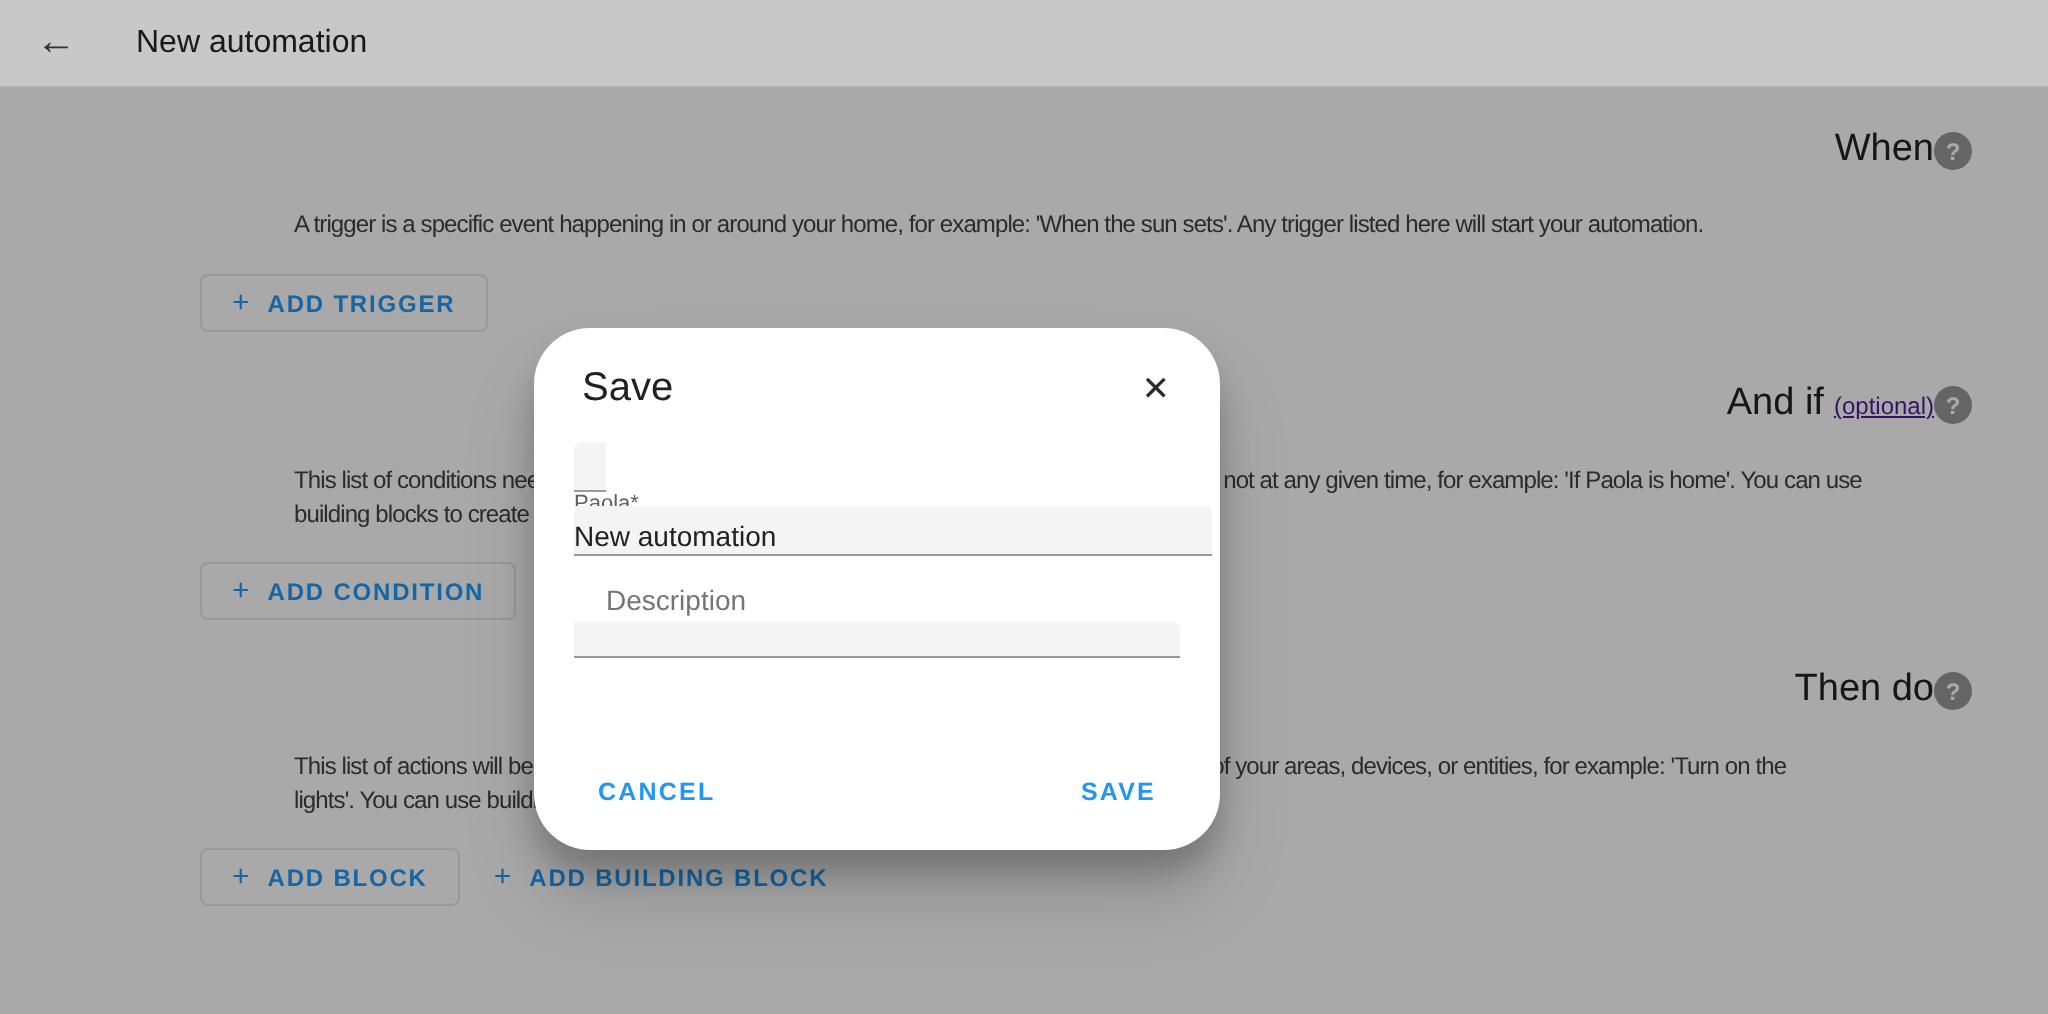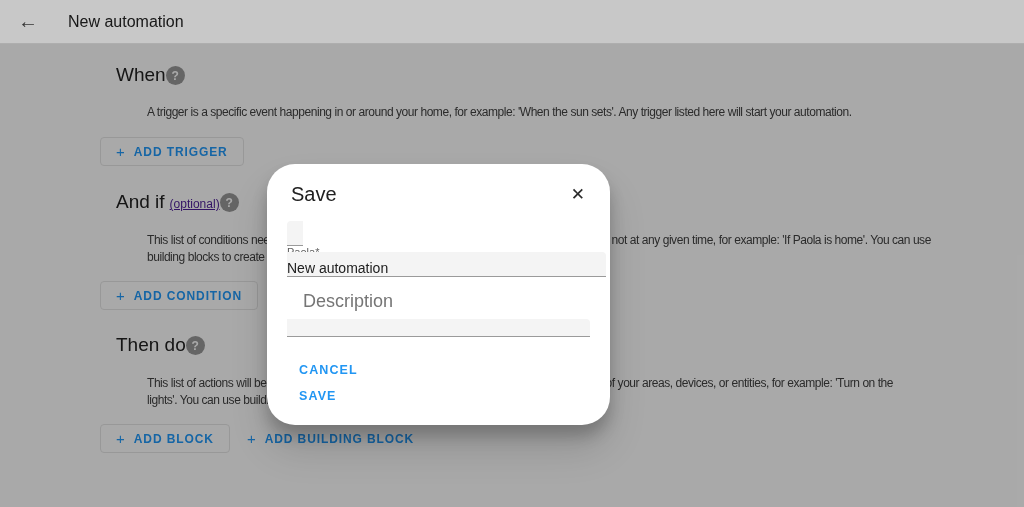--- a/index.html
+++ b/index.html
@@ -20,22 +20,22 @@
   .back-btn {
     width: 40px; height: 40px; margin-left: 8px;
     display: flex; align-items: center; justify-content: center;
     font-size: 20px; color: #424242; cursor: pointer; background: none; border: none;
   }
   .toolbar-title { margin-left: 20px; font-size: 16px; color: #212121; }
 
   
   .page { position: absolute; inset: 0; z-index: 1; }
   .section-header {
-    position: absolute; left: 116px; width: 886px;
-    display: flex; align-items: flex-start; justify-content: flex-start;
+    position: absolute; left: 100px; width: 886px;
+    display: flex; align-items: flex-start; justify-content: flex-end;
   }
   .section-heading { font-size: 19px; color: #212121; font-weight: 400; }
   .heading-suffix { font-size: 12px; color: #4c1d95; margin-left: 5px; text-decoration: underline; }
   .help-icon {
     width: 19px; height: 19px; border-radius: 50%;
     background: #969696; color: #fafafa;
     font-size: 12px; font-weight: 700;
     display: flex; align-items: center; justify-content: center;
     margin-top: 2px; cursor: pointer; flex: 0 0 auto;
   }
@@ -91,27 +91,27 @@
   }
   .field.name-field { height: 48px; padding: 7px 16px 0 16px; margin-bottom: 12px; }
   .field-label { font-size: 11px; color: #5f5f5f; display: block; }
   .field input {
     width: 100%; background: transparent; border: none; outline: none;
     font-family: inherit; font-size: 14px; color: #212121; padding: 2px 0 0 0;
   }
   .field.desc-field { height: 62px; }
   .field textarea {
     width: 100%; height: 100%; background: transparent; border: none; outline: none;
-    resize: none; font-family: inherit; font-size: 18px; color: #c2410c;
+    resize: none; font-family: inherit; font-size: 14px; color: #c2410c;
     padding: 14px 16px 0 16px;
   }
   .field textarea::placeholder { color: #757575; }
   .dialog-actions {
     position: absolute; left: 24px; right: 24px; bottom: 16px;
-    display: flex; align-items: flex-start; justify-content: space-between; flex-direction: column;
+    display: flex; align-items: flex-end; justify-content: space-between;
   }
   .dlg-btn {
     background: none; border: none; color: #2196f3; font-family: inherit;
     font-size: 12.5px; font-weight: 700; letter-spacing: 1.1px;
     cursor: pointer; padding: 6px 8px;
   }
 </style>
 </head>
 <body>
 

